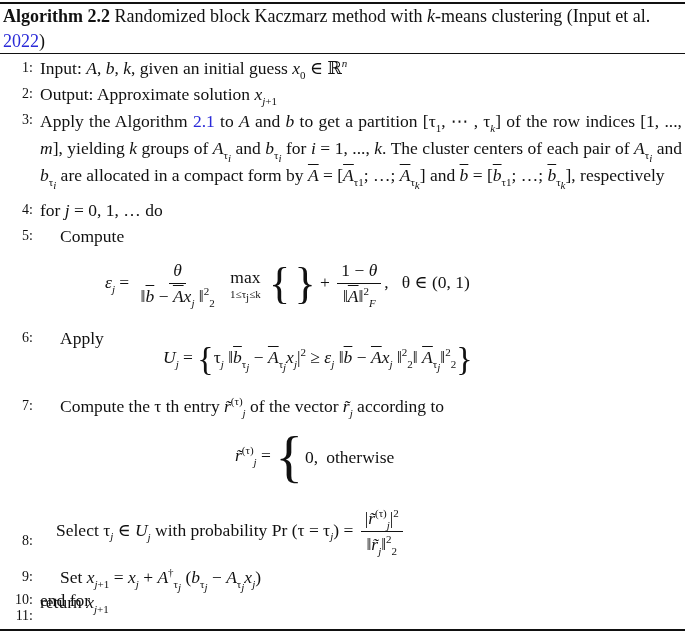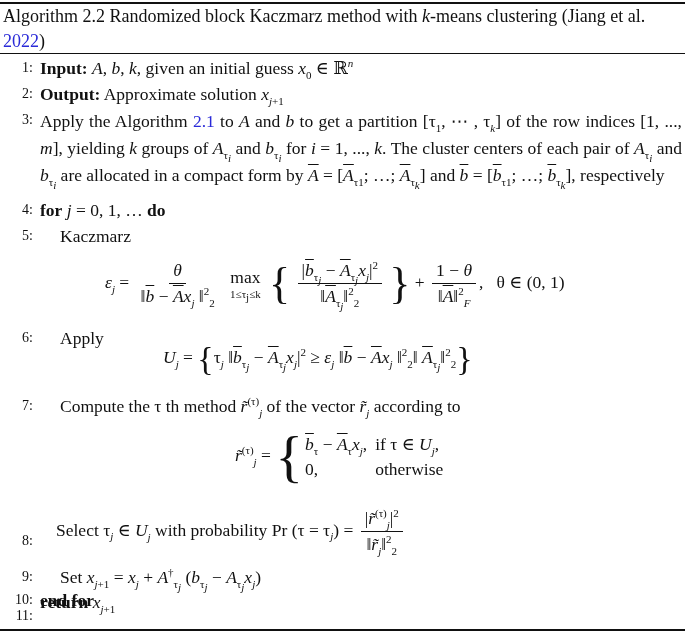--- a/index.html
+++ b/index.html
@@ -1,27 +1,27 @@
 <!DOCTYPE html>
 <html><head>
 <meta charset="utf-8">
 <style>
   html, body { margin:0; padding:0; background:#ffffff; }
   body { width:685px; height:634px; position:relative; overflow:hidden;
          font-family:"Liberation Serif", "DejaVu Serif", serif; color:#111; font-size:17.5px; }
   .rule-top { position:absolute; left:0; top:2px; width:685px; height:2px; background:#111; }
   .caption { position:absolute; left:3px; top:4px; width:680px; line-height:25px; font-size:18px; }
-  .caption b { font-weight:normal; }
+  .caption b { font-weight:bold; }
   .link { color:#2a2ad8; }
   .rule-mid { position:absolute; left:0; top:53px; width:685px; height:1px; background:#111; }
   .rule-bot { position:absolute; left:0; top:629px; width:685px; height:2px; background:#111; }
   .ln { position:absolute; left:0; font-size:14px; width:33px; text-align:right; }
   .line { position:absolute; white-space:nowrap; }
   .i { font-style:italic; }
-  .kw { font-weight:bold; }
+  .kw { font-weight:normal; }
   .bar { text-decoration:overline; }
   sub, sup { font-size:11px; line-height:0; }
   .frac { display:inline-flex; flex-direction:column; align-items:center; vertical-align:middle; margin:0 3px; }
   .frac .num { padding:0 4px 2px 4px; border-bottom:1px solid #111; text-align:center; }
   .frac .den { padding:2px 4px 0 4px; text-align:center; }
   .big { font-size:44px; vertical-align:middle; line-height:1; font-weight:lighter; }
   .mid { font-size:34px; vertical-align:middle; line-height:1; }
   .maxop { display:inline-flex; flex-direction:column; align-items:center; vertical-align:middle; margin:12px 4px; }
   .maxop .lim { font-size:11px; }
   .cases { display:inline-flex; align-items:center; vertical-align:middle; }
@@ -30,21 +30,21 @@
   .cases td { padding:2px 6px 2px 2px; }
   .para { position:absolute; left:40px; width:642px; line-height:27px; text-align:justify; }
 </style>
 </head>
 <body>
 
 <div class="rule-top"></div>
 
 <div class="caption">
   <b>Algorithm 2.2</b>
-  <span>Randomized block Kaczmarz method with </span><span class="i">k</span><span>-means clustering (Jiang et al.</span><br>
+  <span>Randomized block Kaczmarz method with </span><span class="i">k</span><span>-means clustering (Input et al.</span><br>
   <span class="link">2022</span><span>)</span>
 </div>
 
 <div class="rule-mid"></div>
 
 <div class="ln" style="top:60px">1:</div>
 <div class="line" style="left:40px;top:58px">
   <span class="kw">Input:</span>
   <span class="i">A</span>, <span class="i">b</span>, <span class="i">k</span><span>, given an initial guess</span> <span class="i">x</span><sub>0</sub> ∈ ℝ<sup class="i">n</sup>
 </div>
@@ -59,64 +59,56 @@
 <div class="para" style="top:108px">
   <span>Apply the Algorithm</span> <span class="link">2.1</span> to <span class="i">A</span> and <span class="i">b</span> to get a partition [τ<sub>1</sub>, ⋯ , τ<sub class="i">k</sub>] of the row indices [1, ..., <span class="i">m</span>], yielding <span class="i">k</span> groups of <span class="i">A</span><sub>τ<sub class="i">i</sub></sub> and <span class="i">b</span><sub>τ<sub class="i">i</sub></sub> for <span class="i">i</span> = 1, ..., <span class="i">k</span>. The cluster centers of each pair of <span class="i">A</span><sub>τ<sub class="i">i</sub></sub> and <span class="i">b</span><sub>τ<sub class="i">i</sub></sub> are allocated in a compact form by <span class="i bar">A</span> = [<span class="i bar">A</span><sub>τ1</sub>; …; <span class="i bar">A</span><sub>τ<sub class="i">k</sub></sub>] and <span class="i bar">b</span> = [<span class="i bar">b</span><sub>τ1</sub>; …; <span class="i bar">b</span><sub>τ<sub class="i">k</sub></sub>], respectively
 </div>
 
 <div class="ln" style="top:202px">4:</div>
 <div class="line" style="left:40px;top:200px">
   <span class="kw">for</span> <span class="i">j</span> = 0, 1, … <span class="kw">do</span>
 </div>
 
 <div class="ln" style="top:228px">5:</div>
-<div class="line" style="left:60px;top:226px">Kaczmarz</div>
+<div class="line" style="left:60px;top:226px">Compute</div>
 <div class="line" style="left:105px;top:255px">
   <span class="i">ε<sub>j</sub></span> =
   <span class="frac">
       <span class="num i">θ</span>
       <span class="den">‖<span class="i bar">b</span> − <span class="i bar">A</span><span class="i">x<sub>j</sub></span> ‖<sup>2</sup><sub>2</sub></span>
     </span>
   <span class="maxop">
       <span>max</span>
       <span class="lim">1≤τ<sub>j</sub>≤k</span>
     </span>
   <span class="big">{</span>
-  <span class="frac">
-      <span class="num">|<span class="i bar">b</span><sub>τ<sub class="i">j</sub></sub> − <span class="i bar">A</span><sub>τ<sub class="i">j</sub></sub><span class="i">x<sub>j</sub></span>|<sup>2</sup></span>
-      <span class="den">‖<span class="i bar">A</span><sub>τ<sub class="i">j</sub></sub>‖<sup>2</sup><sub>2</sub></span>
-    </span>
   <span class="big">}</span> +
   <span class="frac">
       <span class="num">1 − <span class="i">θ</span></span>
       <span class="den">‖<span class="i bar">A</span>‖<sup>2</sup><sub class="i">F</sub></span>
     </span>,
   &nbsp;&nbsp;<span>θ ∈ (0, 1)</span>
 </div>
 
 <div class="ln" style="top:330px">6:</div>
 <div class="line" style="left:60px;top:328px">Apply</div>
 <div class="line" style="left:163px;top:342px">
   <span class="i">U<sub>j</sub></span> = <span class="mid">{</span>τ<sub class="i">j</sub> ‖<span class="i bar">b</span><sub>τ<sub class="i">j</sub></sub> − <span class="i bar">A</span><sub>τ<sub class="i">j</sub></sub><span class="i">x<sub>j</sub></span>|<sup>2</sup> ≥ <span class="i">ε<sub>j</sub></span> ‖<span class="i bar">b</span> − <span class="i bar">A</span><span class="i">x<sub>j</sub></span> ‖<sup>2</sup><sub>2</sub>‖ <span class="i bar">A</span><sub>τ<sub class="i">j</sub></sub>‖<sup>2</sup><sub>2</sub><span class="mid">}</span>
 </div>
 
 <div class="ln" style="top:398px">7:</div>
 <div class="line" style="left:60px;top:396px">
-  <span>Compute the</span> τ <span>th method</span> <span class="i">r̃</span><sup>(τ)</sup><sub class="i">j</sub> <span>of the vector</span> <span class="i">r̃<sub>j</sub></span> <span>according to</span>
+  <span>Compute the</span> τ <span>th entry</span> <span class="i">r̃</span><sup>(τ)</sup><sub class="i">j</sub> <span>of the vector</span> <span class="i">r̃<sub>j</sub></span> <span>according to</span>
 </div>
 <div class="line" style="left:235px;top:428px">
   <span class="i">r̃</span><sup>(τ)</sup><sub class="i">j</sub> =
   <span class="cases">
       <span class="brace">{</span>
     <table>
       <tbody>
-          <tr>
-            <td><span class="i bar">b</span><sub>τ</sub> − <span class="i bar">A</span><sub>τ</sub><span class="i">x<sub>j</sub></span>,</td>
-            <td><span>if</span> τ ∈ <span class="i">U<sub>j</sub></span>,</td>
-          </tr>
       <tr>
             <td>0,</td>
             <td>otherwise</td>
           </tr>
     </tbody>
       </table>
   </span>
 </div>
 
 <div class="ln" style="top:533px">8:</div>

